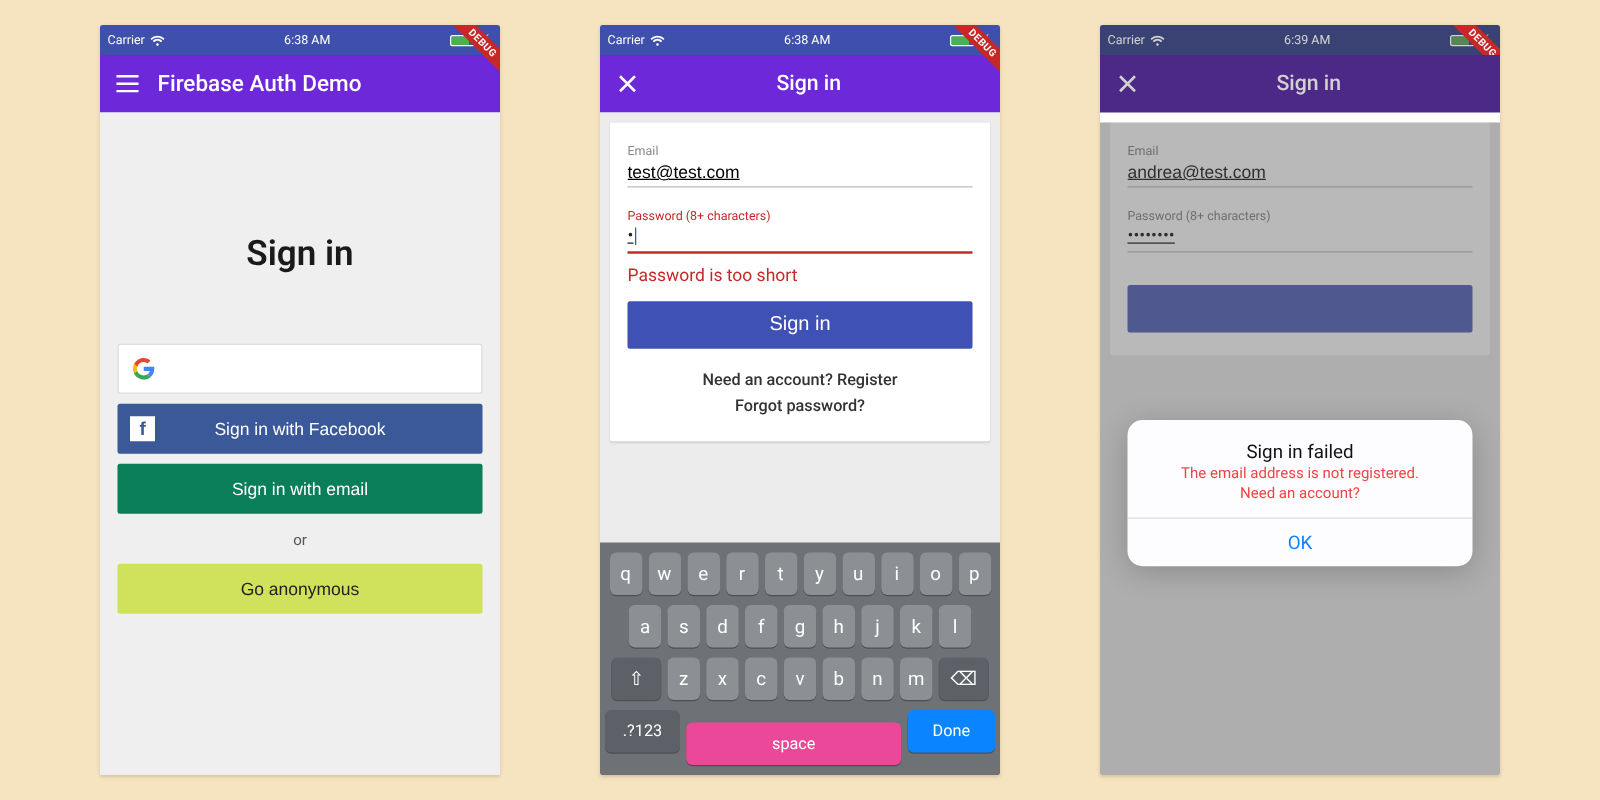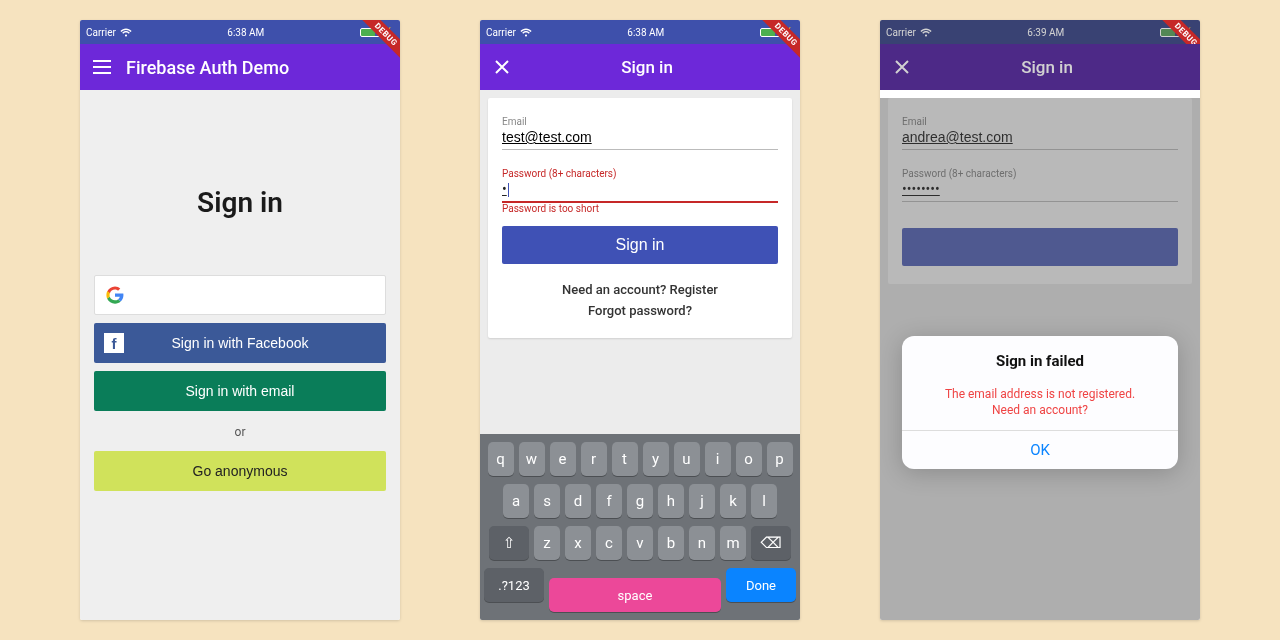--- a/index.html
+++ b/index.html
@@ -74,21 +74,21 @@
   .btn-anon { background:#d0e25b; color:#222; justify-content:center;}
   .or { font-size:12px; color:#555; margin:6px 0 12px; }
   
   .screen2-body { background:#ececec; height:calc(100% - 64px); display:flex; flex-direction:column; }
   .card { background:#fff; margin:8px; padding:18px 14px 14px; border-radius:2px; box-shadow:0 1px 2px rgba(0,0,0,0.12);}
   .field { margin-bottom:18px;}
   .field-label { font-size:10px; color:#888;}
   .field-label.err { color:#c62828;}
   .field-input { width:100%; border:none; border-bottom:1px solid #bbb; font-size:14px; padding:2px 0 4px; outline:none; background:transparent;text-decoration:underline;}
   .field-input.err { border-bottom:2px solid #c62828; color:#222;}
-  .helper { font-size:10px; color:#c62828; margin-top:0;}
+  .helper { font-size:14px; color:#c62828; margin-top:10px;}
   .primary-btn { width:100%; height:38px; background:#3f51b5; color:#fff; border:none; font-size:16px; border-radius:2px; margin:8px 0 12px; cursor:pointer;}
   .link { text-align:center; font-size:13px; color:#333; font-weight:500; margin:6px 0; cursor:pointer;}
   
   .keyboard { margin-top:auto; background:#6e7277; padding:8px 4px 6px; }
   .krow { display:flex; justify-content:center; gap:5px; margin-bottom:8px;}
   .key { background:#8c9095; color:#fff; width:26px; height:34px; border-radius:5px; display:flex; align-items:center; justify-content:center; font-size:15px; box-shadow:0 1px 0 rgba(0,0,0,0.3);}
   .key.dark { background:#5d6167; }
   .key.wide40 { width:40px; }
   .krow.bottom .key { font-size:13px;}
   .key.space { flex:1; background:#ec4899;margin-top:10px;}
@@ -100,21 +100,21 @@
   .phone3 .statusbar, .phone3 .appbar { filter:brightness(0.82) grayscale(0.35);}
   .card3 { background:#fff; margin:8px; padding:18px 14px 14px; border-radius:2px; position:relative;}
   .alert {
     position:absolute; left:22px; right:22px; top:238px;
     background:#fdfdff; border-radius:12px;
     box-shadow:0 4px 24px rgba(0,0,0,0.2);
     text-align:center;
     overflow:hidden;
   }
   .alert-head { padding:16px 18px 12px;}
-  .alert-title { font-size:15px; font-weight:700; color:#111; margin-bottom:16px;}
+  .alert-title { font-size:15px; font-weight:400; color:#111; margin-bottom:0;}
   .alert-msg { font-size:12px; color:#ef4444; line-height:1.35;}
   .alert-btn { border-top:1px solid #ddd; padding:10px 0; color:#0a84ff; font-size:15px; cursor:pointer;}
   .cursor { display:inline-block; width:1px; height:14px; background:#3f51b5; vertical-align:middle; margin-left:1px;}
   .dimmed-label { color:#777 !important; }
 </style>
 </head>
 <body>
 
 <div class="phone">
   <div class="statusbar">

